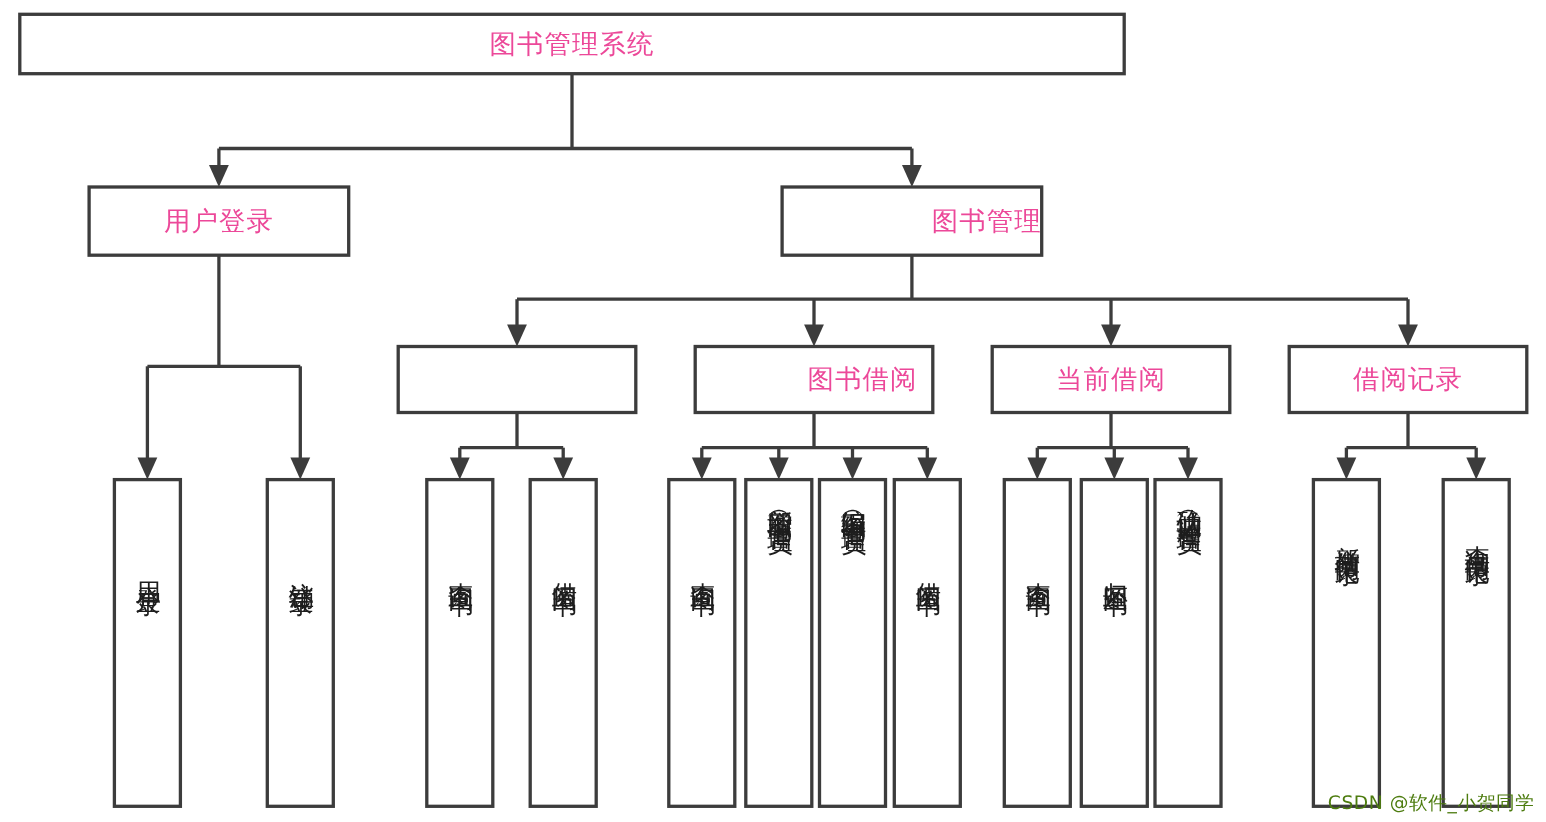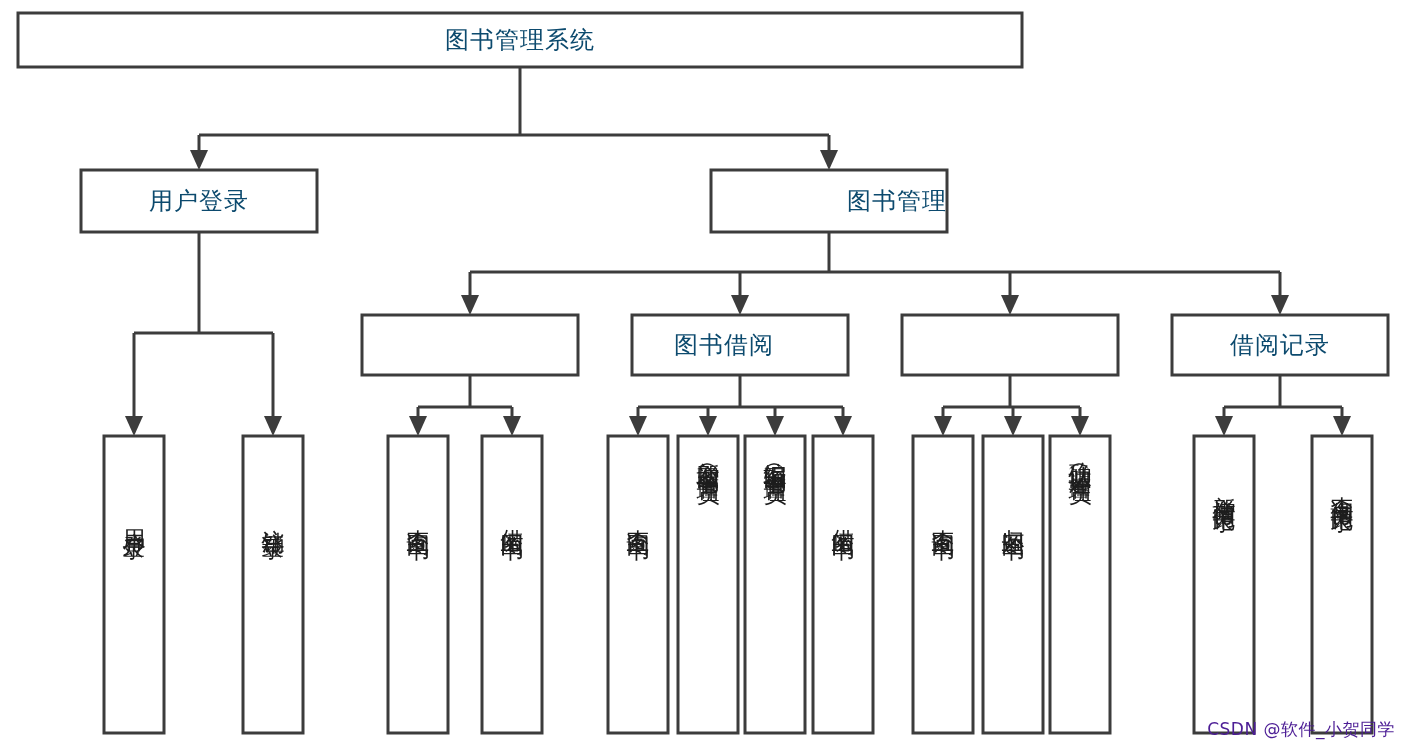--- a/index.html
+++ b/index.html
@@ -62,31 +62,31 @@
   .hlabel-wrap {
     position: absolute;
     display: flex;
     align-items: center;
     justify-content: center;
     pointer-events: none;
   }
   .hlabel-text {
     font-family: "DejaVu Sans", "Liberation Sans", sans-serif;
     font-size: 24px;
-    color: #0c4a6e;
+    color: #ec4899;
     letter-spacing: 1px;
     white-space: nowrap;
   }
   #watermark {
     position: absolute;
     right: 10px;
     bottom: 6px;
     font-family: "DejaVu Sans", "Liberation Sans", sans-serif;
     font-size: 17px;
-    color: #4c1d95;
+    color: #4d7c0f;
     letter-spacing: 0.5px;
     white-space: nowrap;
     pointer-events: none;
   }
 </style>
 </head>
 <body>
 
 <div id="diagram-root">
 
@@ -194,22 +194,25 @@
     <span class="hlabel-text">图书管理系统</span>
   </div>
 
   <div class="hlabel-wrap" style="left:81px; top:170px; width:236px; height:62px;">
     <span class="hlabel-text">用户登录</span>
   </div>
   <div class="hlabel-wrap" style="left:711px; top:170px; width:236px; height:62px;justify-content:flex-end;">
     <span class="hlabel-text">图书管理</span>
   </div>
 
-  <div class="hlabel-wrap" style="left:608px; top:315px; width:232px; height:60px;">
+  <div class="hlabel-wrap" style="left:668px; top:315px; width:232px; height:60px;">
     <span class="hlabel-text">图书借阅</span>
+  </div>
+  <div class="hlabel-wrap" style="left:902px; top:315px; width:216px; height:60px;">
+    <span class="hlabel-text">当前借阅</span>
   </div>
   <div class="hlabel-wrap" style="left:1172px; top:315px; width:216px; height:60px;align-items:center;">
     <span class="hlabel-text">借阅记录</span>
   </div>
 
   <div class="vlabel-wrap" style="left:104px; top:436px; width:60px; height:297px;">
     <span class="vlabel-text" style="margin-top:75px;">用户登录</span>
   </div>
   <div class="vlabel-wrap" style="left:243px; top:436px; width:60px; height:297px;">
     <span class="vlabel-text" style="margin-top:75px;">注销登录</span>

